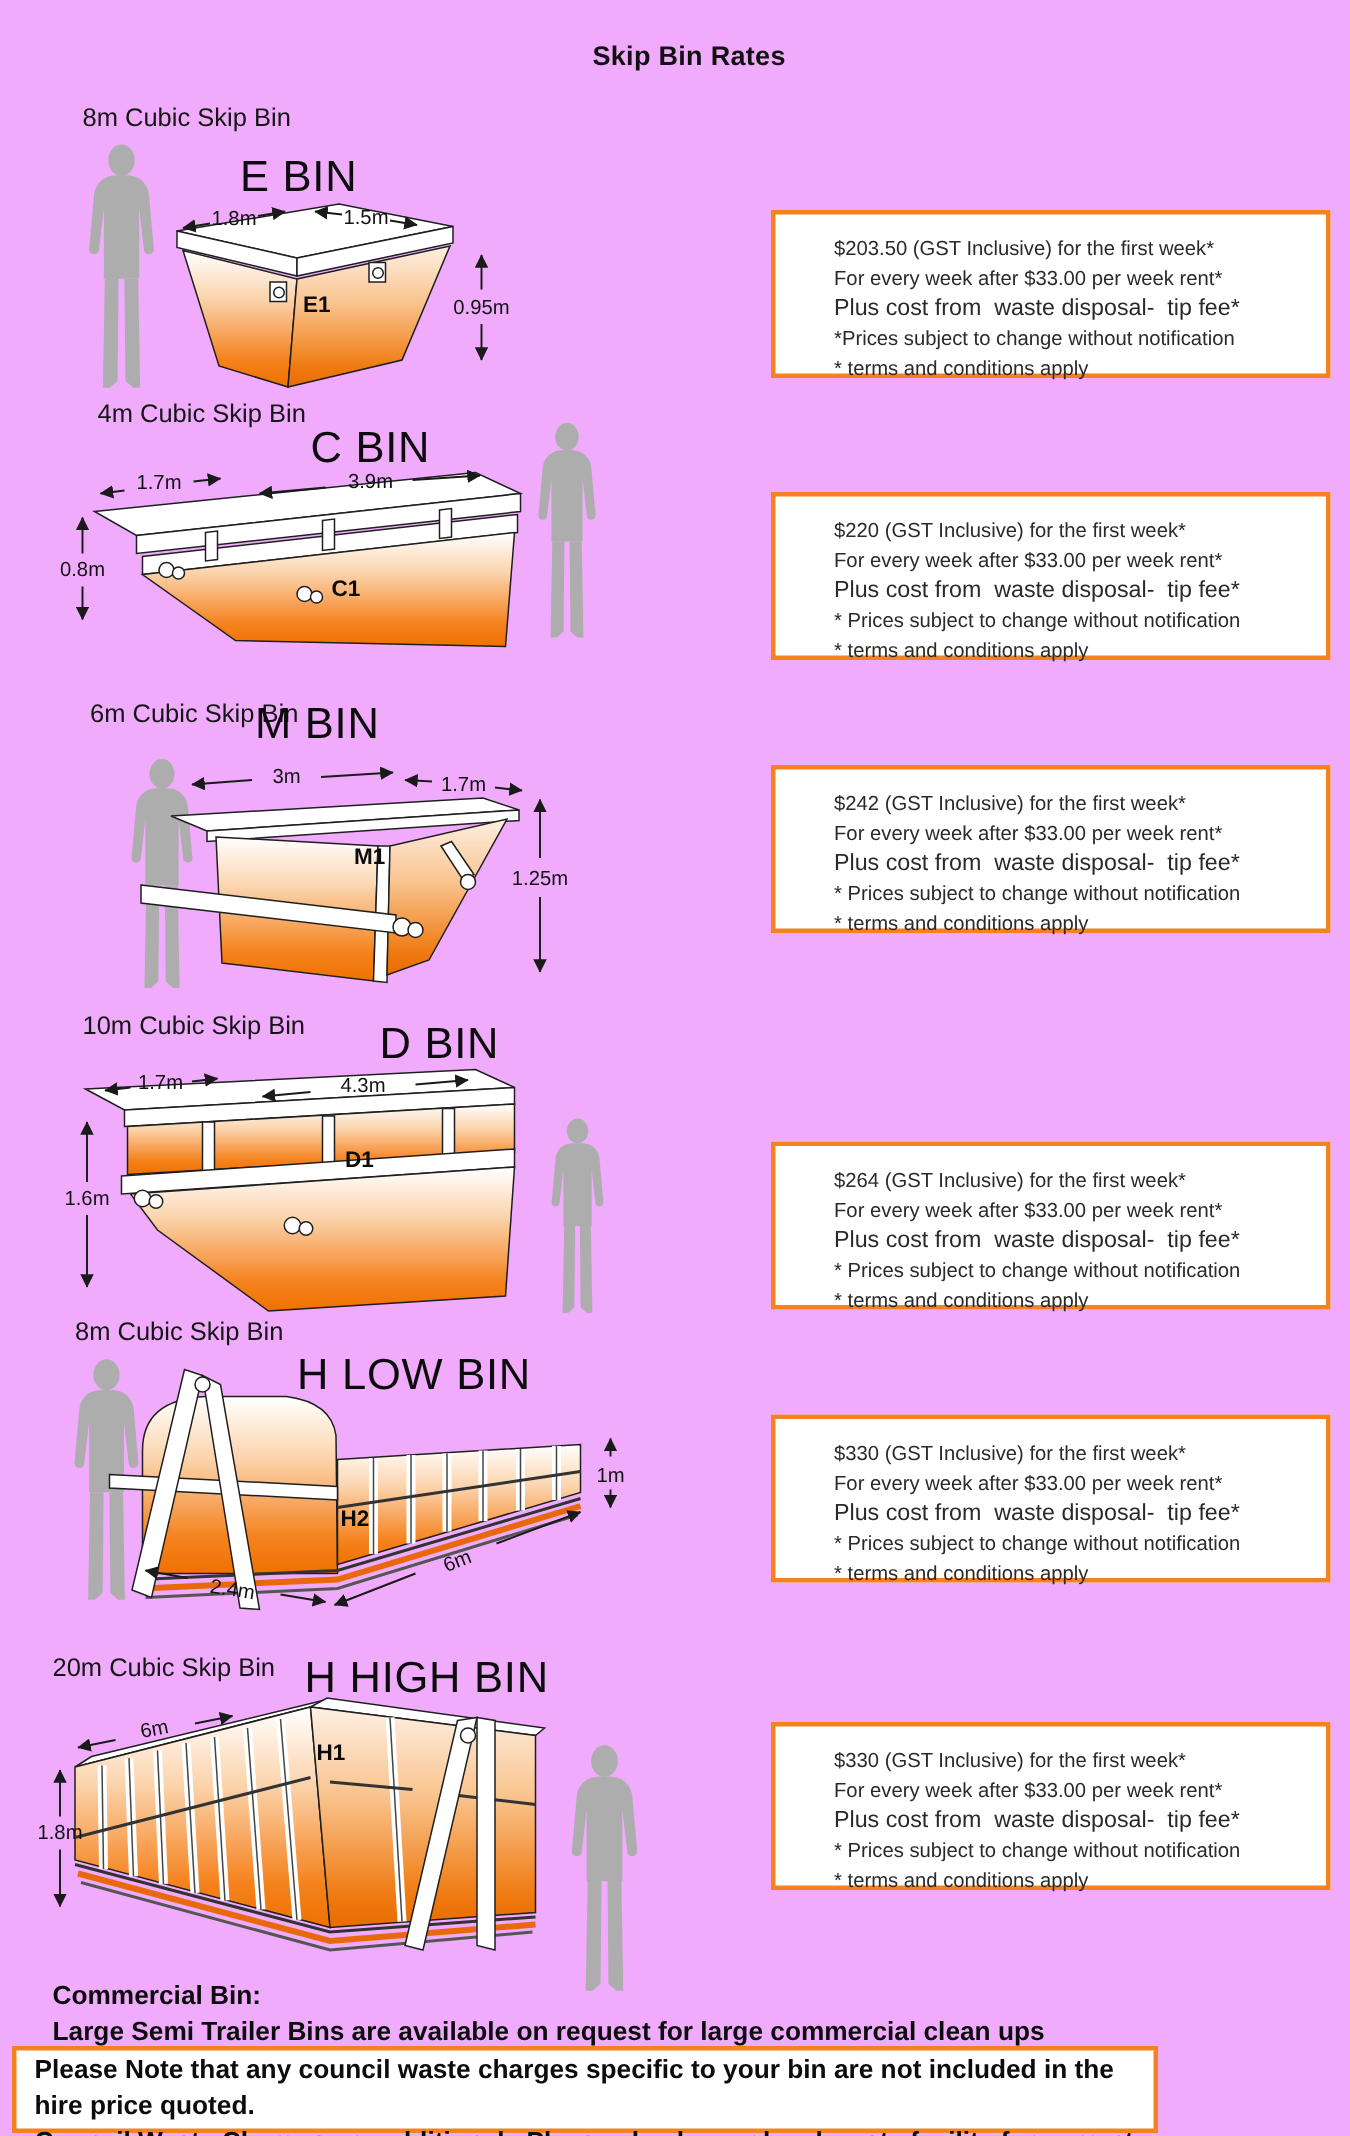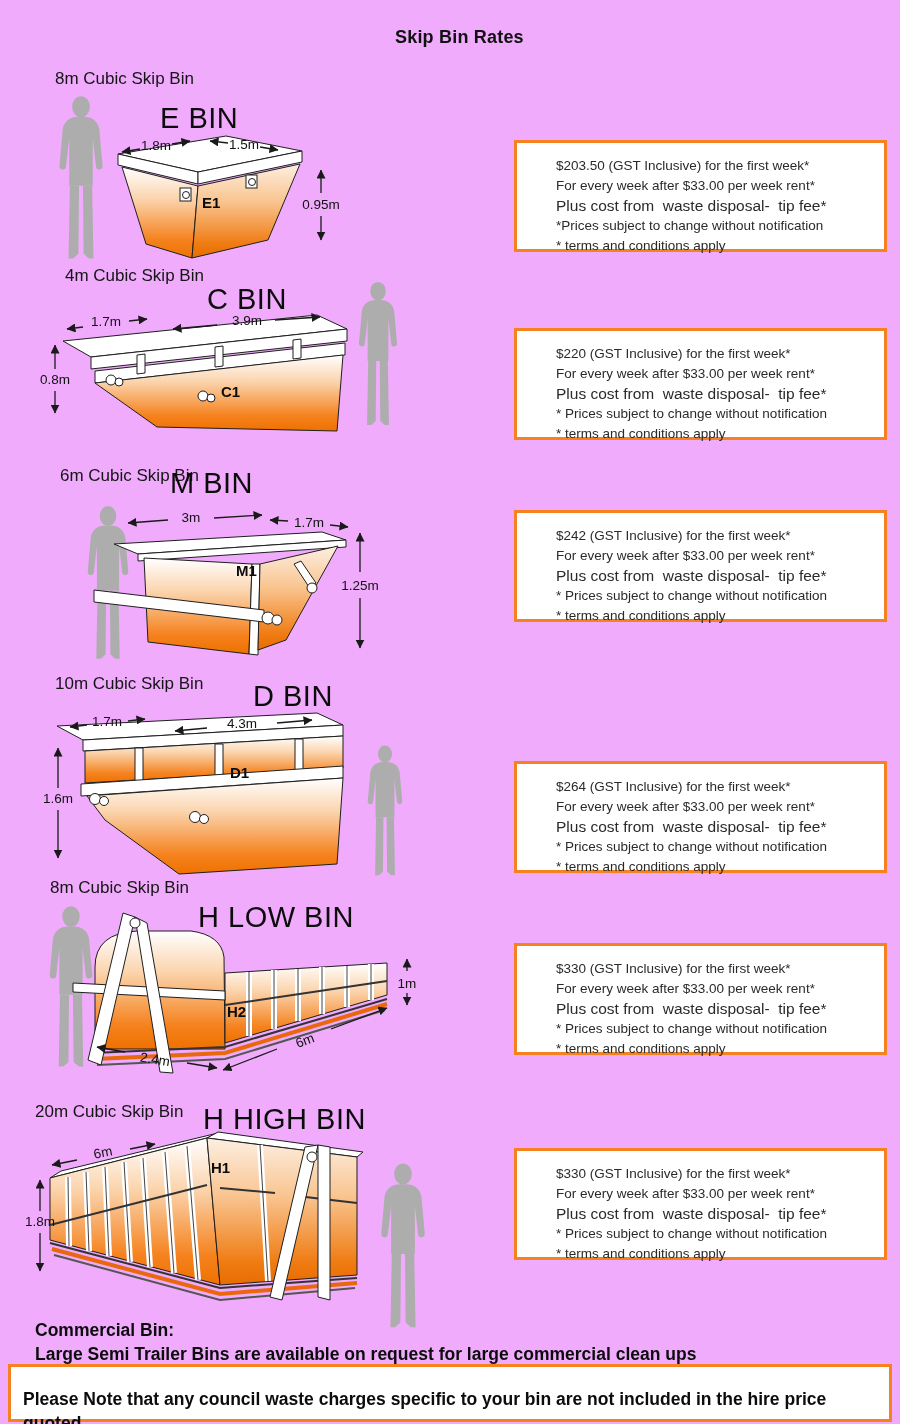--- a/index.html
+++ b/index.html
@@ -7,22 +7,22 @@
         font-family:"Liberation Sans","DejaVu Sans",sans-serif;color:#111;}
   .abs{position:absolute;}
   .doc-title{font-size:18px;font-weight:600;letter-spacing:.2px;}
   .size-label{font-size:17px;font-weight:400;color:#151515;}
   .bin-title{font-size:29px;font-weight:normal;letter-spacing:.5px;color:#0c0c0c;}
   .price-box{box-sizing:border-box;width:373px;height:112px;border:3px solid var(--accent,#F5821F);
              background:#fff;padding:13px 8px 0 39px;}
   .price-line{font-size:13.5px;line-height:20px;white-space:pre-wrap;color:#2a2a2a;}
   .price-line.big{font-size:15.5px;}
   .footer-line{font-size:17.5px;font-weight:bold;color:#0c0c0c;white-space:pre-wrap;}
-  .notice-box{box-sizing:border-box;position:absolute;left:8px;top:1364px;width:884px;height:58px;
-              border:3px solid var(--accent,#F5821F);background:#fff;padding:20px 12px 0 12px;}
+  .notice-box{box-sizing:border-box;position:absolute;left:8px;top:1364px;width:764px;height:58px;
+              border:3px solid var(--accent,#F5821F);background:#fff;padding:0 12px 0 12px;}
   .notice-line{font-size:17.5px;font-weight:bold;line-height:24px;white-space:pre-wrap;color:#0c0c0c;}
   svg text{font-family:"Liberation Sans","DejaVu Sans",sans-serif;}
   .dim-t{font-size:13.5px;fill:#111;text-anchor:middle;}
   .code-t{font-size:15px;font-weight:bold;fill:#0c0c0c;}
   .dimline{stroke:#1a1a1a;stroke-width:1.3;fill:none;}
   .edge{stroke:#1f1f1f;stroke-width:1;}
   .white{fill:#ffffff;stroke:#1f1f1f;stroke-width:1;}
   .rib{stroke:#ffffff;stroke-width:6;}
   .ribline{stroke:#444;stroke-width:1;}
 </style>

